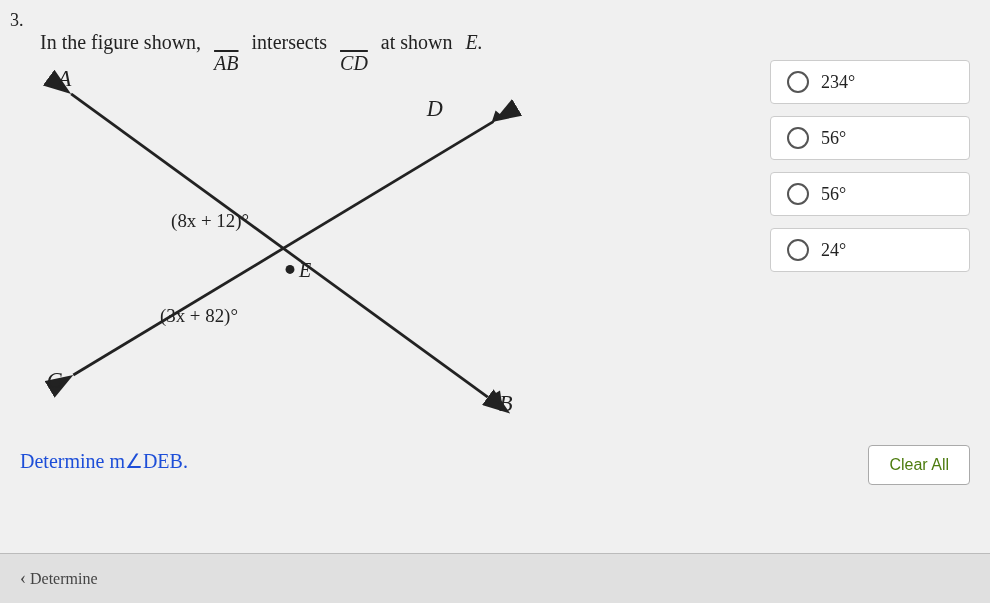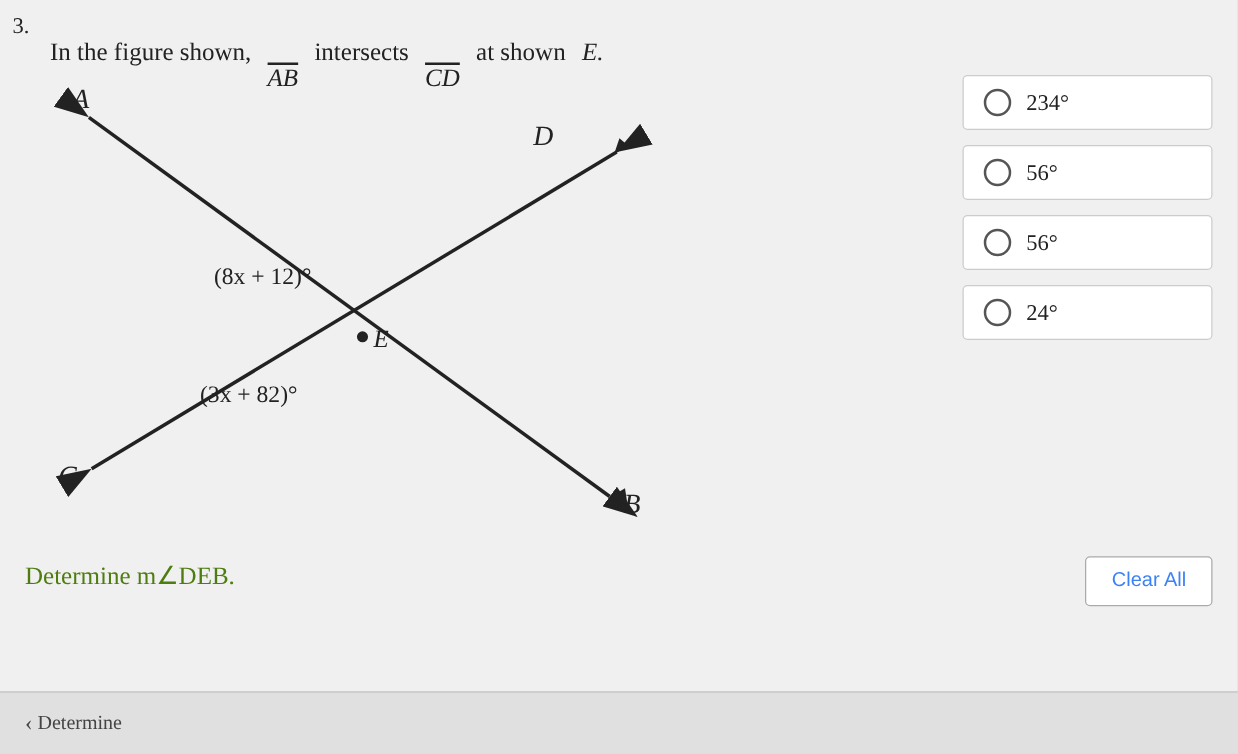--- a/index.html
+++ b/index.html
@@ -106,34 +106,34 @@
       font-size: 18px;
       color: #222;
       font-family: 'Times New Roman', Times, serif;
     }
 
     .determine-text {
       position: absolute;
       bottom: 80px;
       left: 20px;
       font-size: 20px;
-      color: #4d7c0f;
+      color: #1d4ed8;
     }
 
     .clear-all-btn {
       position: absolute;
       bottom: 68px;
       right: 20px;
       background: white;
       border: 1px solid #aaa;
       border-radius: 4px;
       padding: 10px 20px;
       font-size: 16px;
       cursor: pointer;
-      color: #3b82f6;
+      color: #4d7c0f;
       font-family: Arial, sans-serif;
     }
 
     .footer-bar {
       background: #e0e0e0;
       height: 50px;
       display: flex;
       align-items: center;
       padding: 0 20px;
       border-top: 1px solid #bbb;

